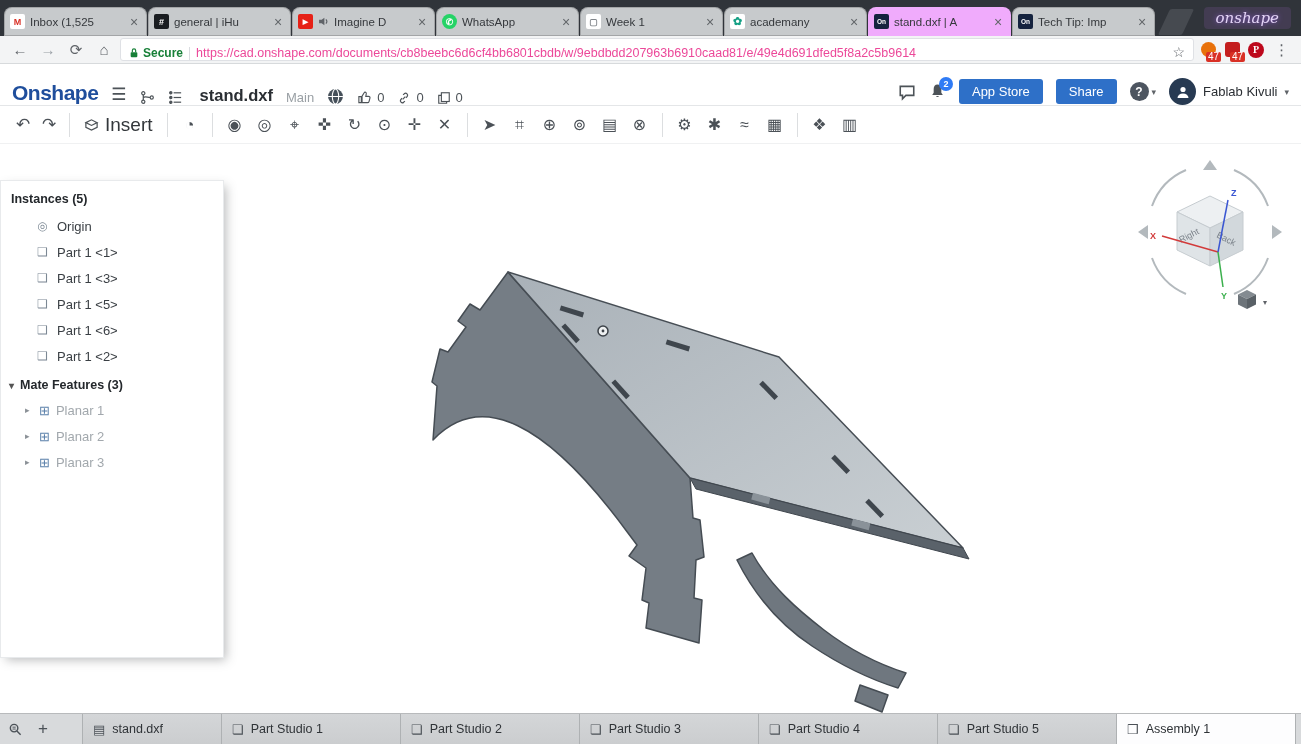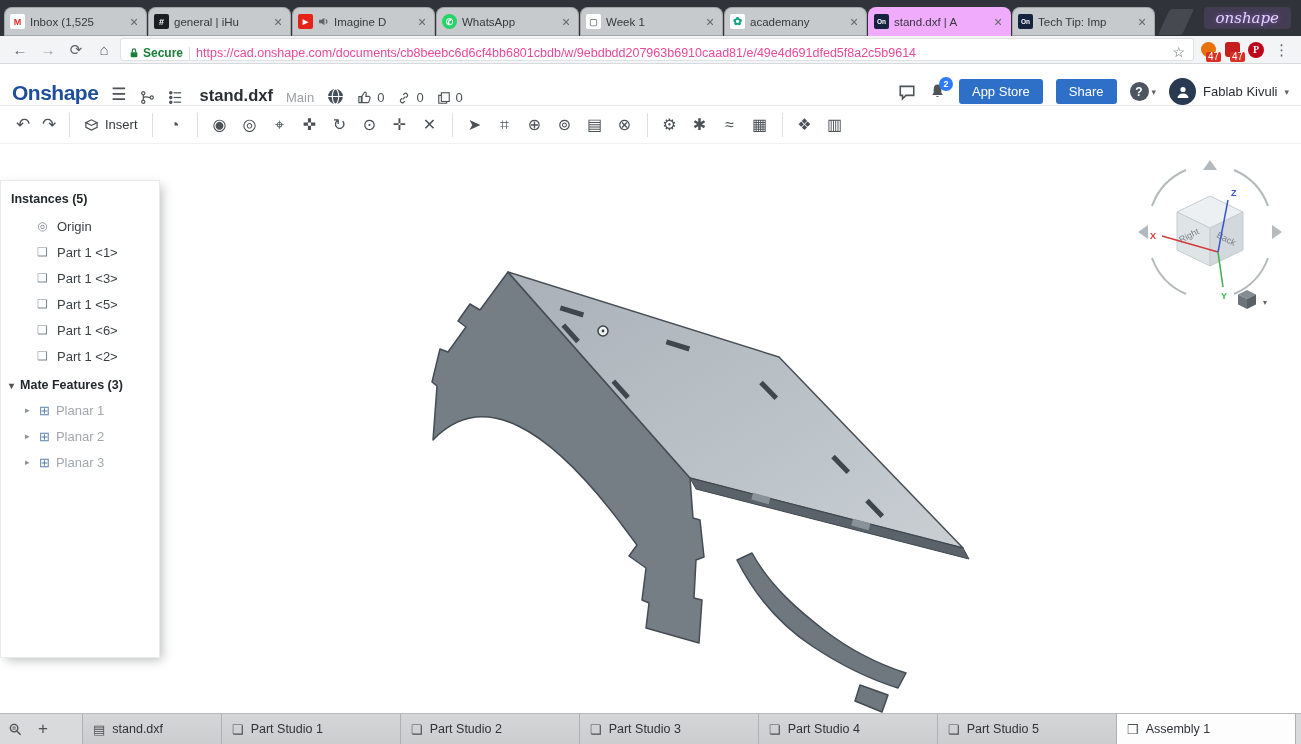--- a/index.html
+++ b/index.html
@@ -78,28 +78,28 @@
 
   
   .toolbar{position:absolute;top:106px;left:0;width:100%;height:38px;background:#fff;
            border-bottom:1px solid #f0f1f2;display:flex;align-items:center;padding:0 10px;
            box-sizing:border-box;}
   .tb-sep{width:1px;height:24px;background:#dcdee0;margin:0 7px;flex:none;}
   .tb-icon{width:30px;height:30px;display:flex;align-items:center;justify-content:center;
            font-size:16px;color:#4b5157;flex:none;}
   .tb-undo{font-size:17px;width:26px;}
   .insert-btn{display:flex;align-items:center;gap:6px;padding:0 7px;height:30px;}
-  .insert-label{font-size:13px;color:#33373b;}
+  .insert-label{font-size:19px;color:#33373b;}
 
   
   .main{position:absolute;top:144px;left:0;width:1301px;height:569px;background:#fff;}
   .vp{position:absolute;top:0;left:0;}
 
   
-  .panel{position:absolute;top:36px;left:0;width:160px;height:478px;background:#fff;
+  .panel{position:absolute;top:36px;left:0;width:224px;height:478px;background:#fff;
          box-shadow:4px 4px 10px -2px rgba(60,64,67,.35);border:1px solid #e8eaec;
          box-sizing:border-box;z-index:5;font-size:13px;}
   .panel-h{padding:11px 10px 7px 10px;font-size:12.5px;font-weight:bold;color:#24282c;}
   .inst-row{display:flex;align-items:center;gap:7px;height:26px;padding-left:34px;color:#3a3f44;}
   .inst-ico{width:15px;text-align:center;color:#7c8894;font-size:12px;}
   .mate-h{display:flex;align-items:center;gap:6px;padding:9px 0 5px 8px;font-size:12.5px;
           font-weight:bold;color:#24282c;}
   .mate-chev{font-size:10px;color:#555;}
   .planar-row{display:flex;align-items:center;gap:6px;height:26px;padding-left:24px;color:#a2a8ad;}
   .expander{font-size:9px;color:#8a9096;width:8px;}

